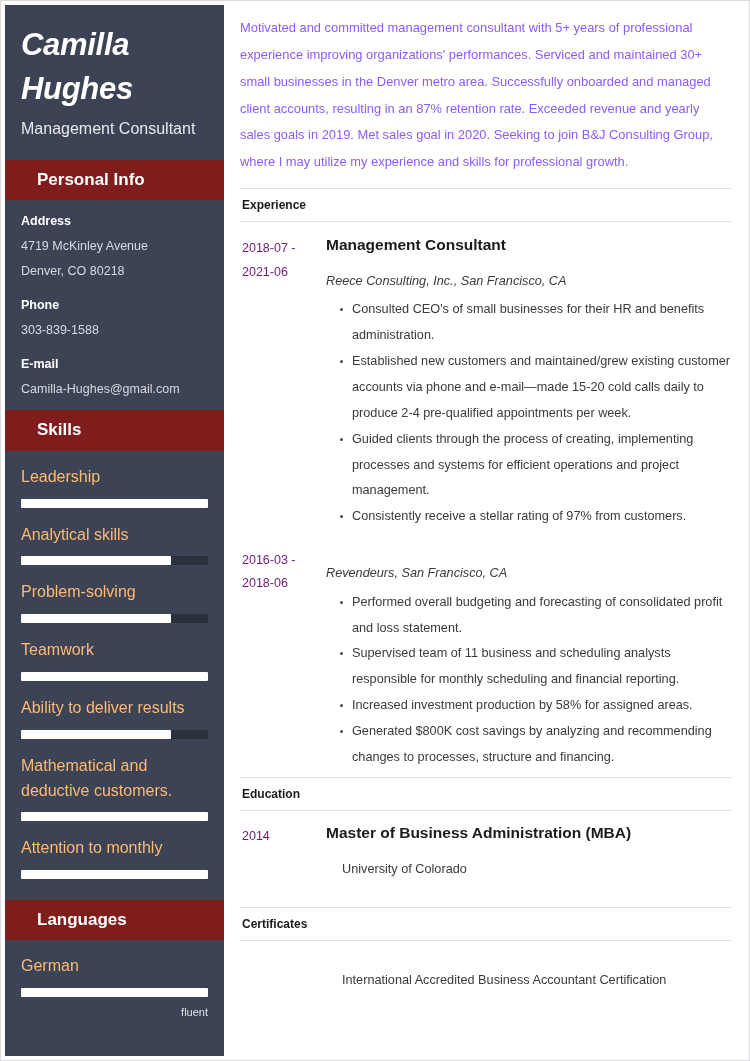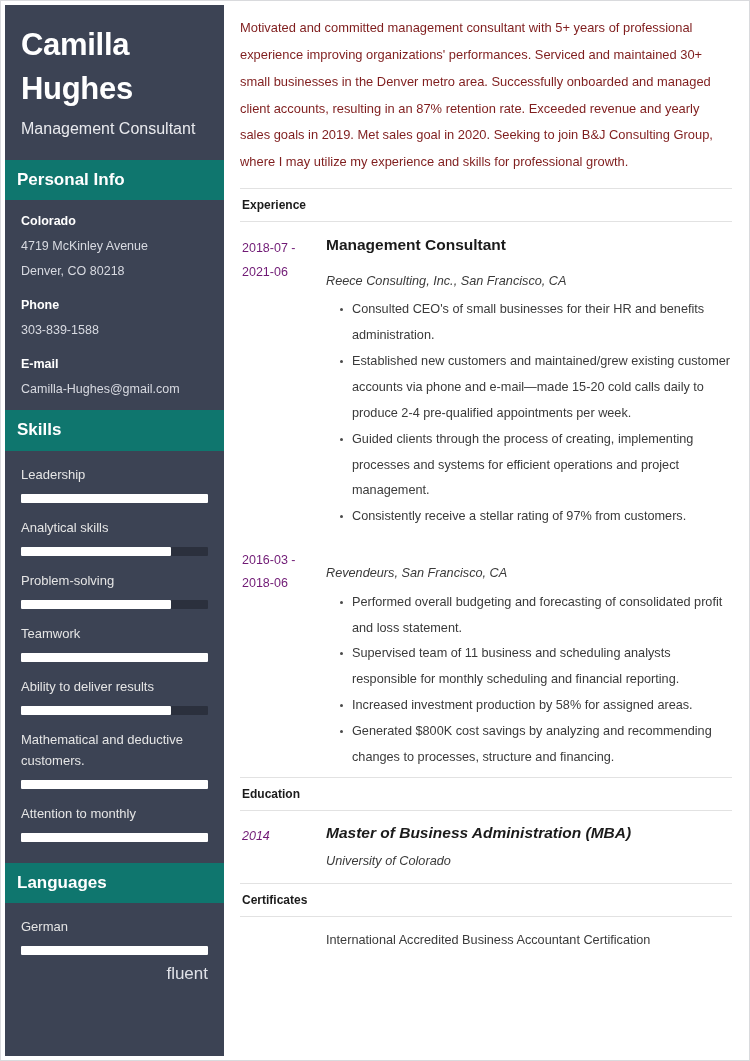--- a/index.html
+++ b/index.html
@@ -37,31 +37,32 @@
   .sidebar-top {
     padding: 18px 16px 20px 16px;
   }
   .full-name {
     font-size: 31px;
     line-height: 1.42;
     font-weight: bold;
     letter-spacing: -0.3px;
     margin: 0;
     color: #ffffff;
+    font-style: italic;
   }
   .job-title {
     font-size: 16px;
     line-height: 1.45;
     margin: 6px 0 0 0;
     color: #e9eaee;
     font-weight: normal;
   }
   .side-section-head {
-    background: #0f766e;
-    padding: 9px 16px 10px 12px;
+    background: #7f1d1d;
+    padding: 9px 16px 10px 32px;
     font-size: 17px;
     font-weight: bold;
     line-height: 1.25;
     color: #ffffff;
   }
   .side-section-body {
     padding: 14px 16px 6px 16px;
   }
 
   .info-label {
@@ -74,58 +75,58 @@
   .info-label.spaced { margin-top: 17px; }
   .info-value {
     font-size: 12.5px;
     color: #d8dae1;
     margin: 0 0 6px 0;
     line-height: 1.5;
   }
 
   .skill-row { margin-bottom: 15px; }
   .skill-name {
-    font-size: 13px;
-    color: #e5e5e5;
+    font-size: 16px;
+    color: #fdba74;
     line-height: 1.55;
     margin-bottom: 9px;
   }
   .bar-track {
     position: relative;
     height: 9px;
     background: #2b303d;
     width: 100%;
     border-radius: 1px;
   }
   .bar-fill {
     position: absolute;
     left: 0; top: 0; bottom: 0;
     background: #ffffff;
     border-radius: 1px;
   }
   .lang-level {
-    font-size: 17px;
+    font-size: 11px;
     color: #dfe1e7;
     text-align: right;
     margin-top: 9px;
   }
   .sidebar-filler { flex: 1 1 auto; }
 
   
   .main {
     flex: 1 1 auto;
     box-sizing: border-box;
     padding: 14px 17px 10px 16px;
     background: #ffffff;
     color: #2a2a2a;
   }
   .summary {
     font-size: 12.9px;
     line-height: 2.08;
-    color: #7f1d1d;
+    color: #8b5cf6;
     margin: 0 0 12px 0;
     text-align: left;
   }
   .section {
     margin-top: 2px;
   }
   .section-title {
     font-size: 12px;
     font-weight: bold;
     color: #1b1b1b;
@@ -157,21 +158,21 @@
   .entry-org {
     font-size: 12.7px;
     font-style: italic;
     color: #3a3a3a;
     margin: 16px 0 6px 0;
     line-height: 1.6;
   }
   .entry-sub {
     font-size: 12.7px;
     color: #3a3a3a;
-    margin: 0;
+    margin: 16px;
     line-height: 1.6;
   }
   ul.bullets {
     margin: 4px 0 0 0;
     padding: 0 0 0 14px;
     list-style: none;
   }
   ul.bullets li {
     position: relative;
     font-size: 12.7px;
@@ -183,39 +184,39 @@
   ul.bullets li:before {
     content: "";
     position: absolute;
     left: 0;
     top: 11px;
     width: 3px;
     height: 3px;
     background: #4a4a4a;
     border-radius: 50%;
   }
-  .entry.edu { padding-top: 12px; padding-bottom: 10px; font-style: italic; }
+  .entry.edu { padding-top: 12px; padding-bottom: 10px; }
   .entry.cert { padding-top: 13px; padding-bottom: 6px; }
 </style>
 </head>
 <body>
 
 <div class="page">
 
   <aside class="sidebar">
 
     <div class="sidebar-top">
       <h1 class="full-name">Camilla Hughes</h1>
       <p class="job-title">Management Consultant</p>
     </div>
 
     <div class="side-section-head">Personal Info</div>
     <div class="side-section-body">
       <div>
-        <div class="info-label">Colorado</div>
+        <div class="info-label">Address</div>
         <div class="info-value">4719 McKinley Avenue</div>
         <div class="info-value">Denver, CO 80218</div>
       </div>
       <div>
         <div class="info-label spaced">Phone</div>
         <div class="info-value">303-839-1588</div>
       </div>
       <div>
         <div class="info-label spaced">E-mail</div>
         <div class="info-value">Camilla-Hughes@gmail.com</div>

